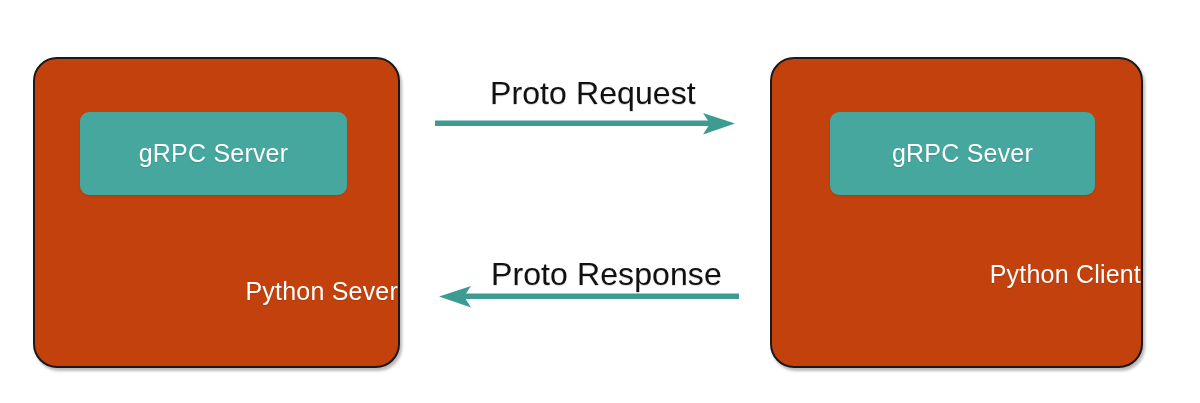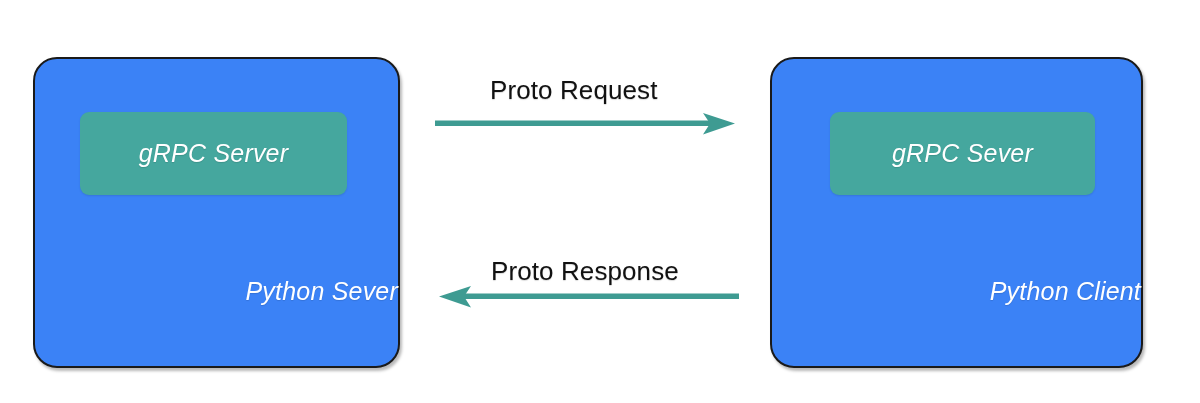--- a/index.html
+++ b/index.html
@@ -11,25 +11,24 @@
   }
   #canvas {
     position:relative;
     width:1200px; height:403px;
     background:#ffffff;
   }
 
   
   .node {
     position:absolute;
-    background:#3b82f6;
+    background:#c2410c;
     border:2.5px solid #1a1a1a;
     border-radius:24px;
     box-shadow:2px 3px 3px rgba(0,0,0,0.28);
-    font-style:italic;
   }
   #node-server { left:33px;  top:57px; width:367px; height:311px; }
   #node-client { left:770px; top:57px; width:373px; height:311px; }
 
   
   .subnode {
     position:absolute;
     background:#45a79e;
     border-radius:9px;
     display:flex;
@@ -53,28 +52,28 @@
     position:absolute;
     left:0; right:0;
     text-align:right;
     color:#ffffff;
     font-size:25px;
     letter-spacing:0.2px;
     white-space:nowrap;
     text-shadow:0 1px 1px rgba(0,0,0,0.12);
   }
   #caption-server { top:218px; }
-  #caption-client { top:218px; }
+  #caption-client { top:201px; }
 
   
   .flow { position:absolute; }
   .flow-label {
     position:absolute;
     color:#111111;
-    font-size:26px;
+    font-size:32px;
     white-space:nowrap;
     text-align:center;
     letter-spacing:0.1px;
     text-shadow:0 1px 1px rgba(0,0,0,0.15);
   }
   .flow-arrow { position:absolute; }
 
   #flow-request  { left:425px; top:75px;  width:320px; height:65px; }
   #flow-response { left:425px; top:248px; width:320px; height:65px; }
 

